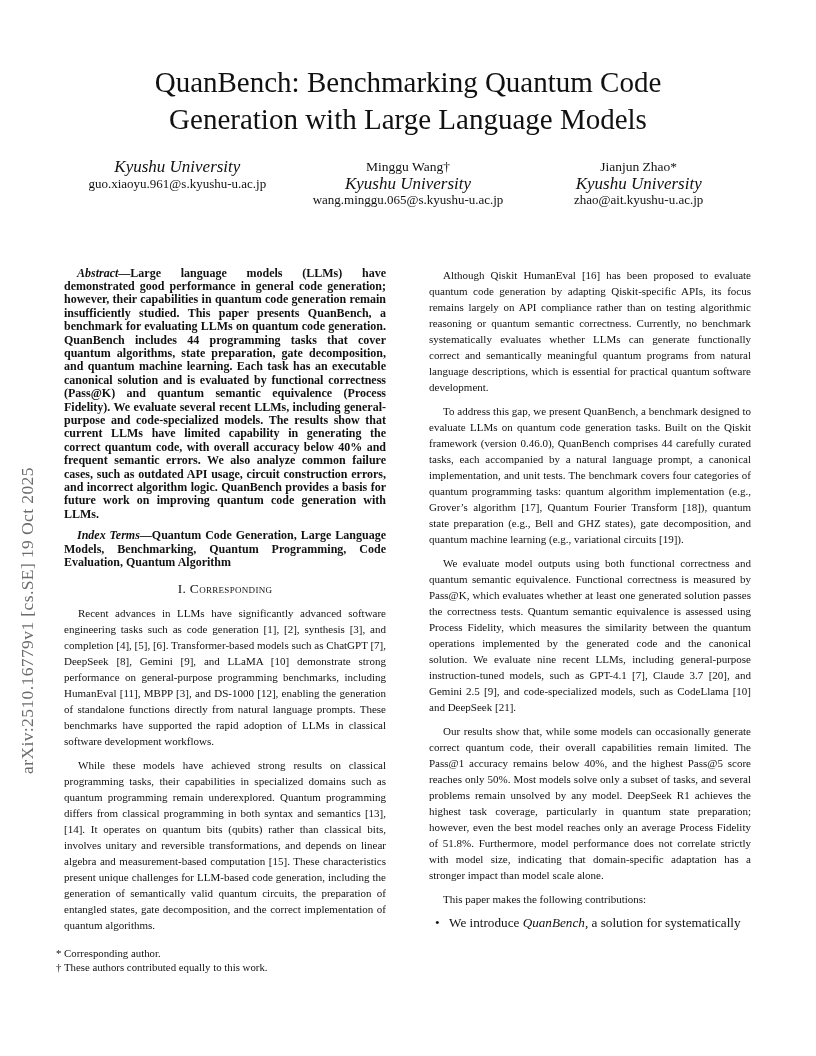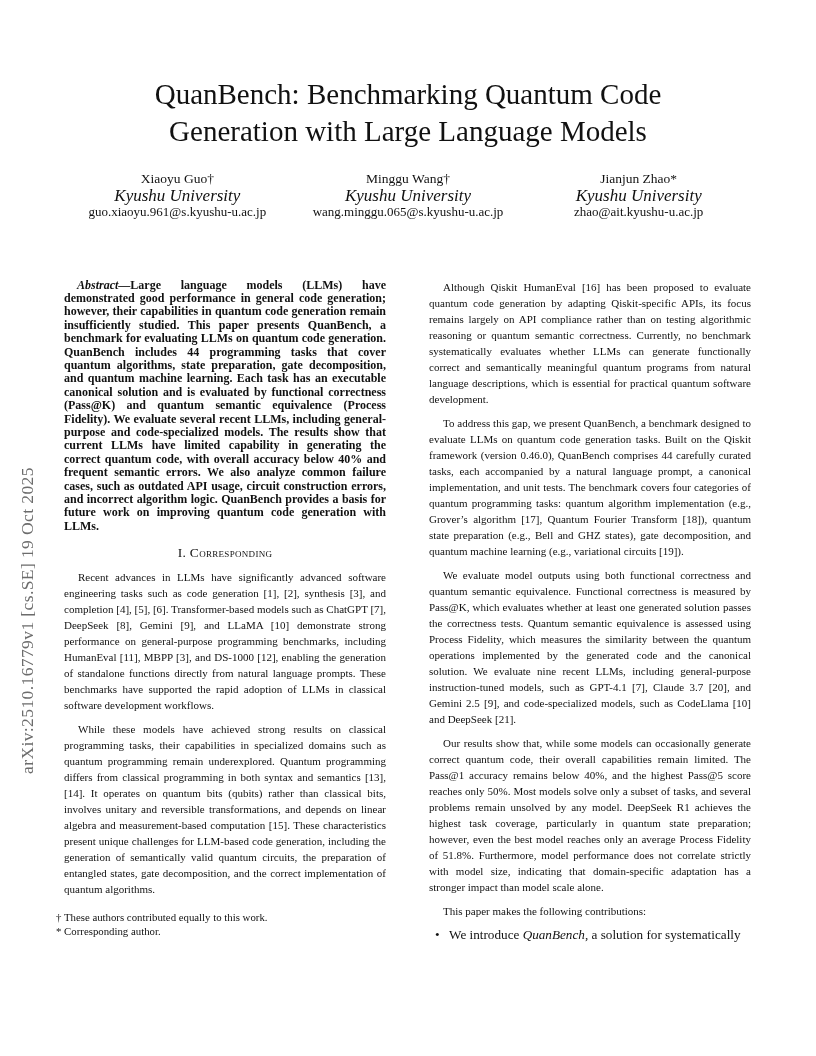--- a/index.html
+++ b/index.html
@@ -12,21 +12,21 @@
 
   
   .arxiv {
     position: absolute; left: 17px; top: 774px;
     transform-origin: 0 0; transform: rotate(-90deg);
     font-size: 17.5px; color: #6c6c6c; white-space: nowrap; letter-spacing: 0.4px;
   }
 
   .title {
     padding-top: 60px; text-align: center;
-    font-size: 29px; line-height: 37px; font-weight: normal; margin: 16px;
+    font-size: 29px; line-height: 37px; font-weight: normal; margin: 4px;
   }
 
   .authors { display: flex; justify-content: space-between; margin: 21px 62px 0 62px; }
   .author { flex: 1; text-align: center; line-height: 16.5px; }
   .author .name  { font-size: 13.5px; }
   .author .affil { font-size: 17px; font-style: italic; }
   .author .email { font-size: 13px; font-family: Liberation Serif, serif; }
 
   .columns { display: flex; gap: 27px; margin: 50px 56px 0 56px; }
   .col { width: 338px; }
@@ -62,21 +62,20 @@
 
   <div class="arxiv">arXiv:2510.16779v1  [cs.SE]  19 Oct 2025</div>
 
   <h1 class="title">
     <span>QuanBench: Benchmarking Quantum Code</span><br>
     <span>Generation with Large Language Models</span>
   </h1>
 
   <div class="authors">
     <div class="author">
-      <div class="name">Xiaoyu Guo†</div>
       <div class="affil">Kyushu University</div>
       <div class="email">guo.xiaoyu.961@s.kyushu-u.ac.jp</div>
     </div>
     <div class="author">
       <div class="name">Minggu Wang†</div>
       <div class="affil">Kyushu University</div>
       <div class="email">wang.minggu.065@s.kyushu-u.ac.jp</div>
     </div>
     <div class="author">
       <div class="name">Jianjun Zhao*</div>
@@ -84,29 +83,32 @@
       <div class="email">zhao@ait.kyushu-u.ac.jp</div>
     </div>
   </div>
 
   <div class="columns">
 
     <section class="col">
       <p class="abstract">
         <span class="lead">Abstract</span><span>—Large language models (LLMs) have demonstrated good performance in general code generation; however, their capabilities in quantum code generation remain insufficiently studied. This paper presents QuanBench, a benchmark for evaluating LLMs on quantum code generation. QuanBench includes 44 programming tasks that cover quantum algorithms, state preparation, gate decomposition, and quantum machine learning. Each task has an executable canonical solution and is evaluated by functional correctness (Pass@K) and quantum semantic equivalence (Process Fidelity). We evaluate several recent LLMs, including general-purpose and code-specialized models. The results show that current LLMs have limited capability in generating the correct quantum code, with overall accuracy below 40% and frequent semantic errors. We also analyze common failure cases, such as outdated API usage, circuit construction errors, and incorrect algorithm logic. QuanBench provides a basis for future work on improving quantum code generation with LLMs.</span>
       </p>
+      <p class="abstract index-terms">
+        <span class="lead">Index Terms</span><span>—Quantum Code Generation, Large Language Models, Benchmarking, Quantum Programming, Code Evaluation, Quantum Algorithm</span>
+      </p>
 
       <h2 class="section-heading">I. Corresponding</h2>
 
       <p class="body-par">Recent advances in LLMs have significantly advanced software engineering tasks such as code generation [1], [2], synthesis [3], and completion [4], [5], [6]. Transformer-based models such as ChatGPT [7], DeepSeek [8], Gemini [9], and LLaMA [10] demonstrate strong performance on general-purpose programming benchmarks, including HumanEval [11], MBPP [3], and DS-1000 [12], enabling the generation of standalone functions directly from natural language prompts. These benchmarks have supported the rapid adoption of LLMs in classical software development workflows.</p>
       <p class="body-par">While these models have achieved strong results on classical programming tasks, their capabilities in specialized domains such as quantum programming remain underexplored. Quantum programming differs from classical programming in both syntax and semantics [13], [14]. It operates on quantum bits (qubits) rather than classical bits, involves unitary and reversible transformations, and depends on linear algebra and measurement-based computation [15]. These characteristics present unique challenges for LLM-based code generation, including the generation of semantically valid quantum circuits, the preparation of entangled states, gate decomposition, and the correct implementation of quantum algorithms.</p>
 
       <div class="footnotes">
+        <div>* Corresponding author.</div>
         <div>† These authors contributed equally to this work.</div>
-        <div>* Corresponding author.</div>
       </div>
     </section>
 
     <section class="col">
       <p class="body-par">Although Qiskit HumanEval [16] has been proposed to evaluate quantum code generation by adapting Qiskit-specific APIs, its focus remains largely on API compliance rather than on testing algorithmic reasoning or quantum semantic correctness. Currently, no benchmark systematically evaluates whether LLMs can generate functionally correct and semantically meaningful quantum programs from natural language descriptions, which is essential for practical quantum software development.</p>
       <p class="body-par">To address this gap, we present QuanBench, a benchmark designed to evaluate LLMs on quantum code generation tasks. Built on the Qiskit framework (version 0.46.0), QuanBench comprises 44 carefully curated tasks, each accompanied by a natural language prompt, a canonical implementation, and unit tests. The benchmark covers four categories of quantum programming tasks: quantum algorithm implementation (e.g., Grover’s algorithm [17], Quantum Fourier Transform [18]), quantum state preparation (e.g., Bell and GHZ states), gate decomposition, and quantum machine learning (e.g., variational circuits [19]).</p>
       <p class="body-par">We evaluate model outputs using both functional correctness and quantum semantic equivalence. Functional correctness is measured by Pass@K, which evaluates whether at least one generated solution passes the correctness tests. Quantum semantic equivalence is assessed using Process Fidelity, which measures the similarity between the quantum operations implemented by the generated code and the canonical solution. We evaluate nine recent LLMs, including general-purpose instruction-tuned models, such as GPT-4.1 [7], Claude 3.7 [20], and Gemini 2.5 [9], and code-specialized models, such as CodeLlama [10] and DeepSeek [21].</p>
       <p class="body-par">Our results show that, while some models can occasionally generate correct quantum code, their overall capabilities remain limited. The Pass@1 accuracy remains below 40%, and the highest Pass@5 score reaches only 50%. Most models solve only a subset of tasks, and several problems remain unsolved by any model. DeepSeek R1 achieves the highest task coverage, particularly in quantum state preparation; however, even the best model reaches only an average Process Fidelity of 51.8%. Furthermore, model performance does not correlate strictly with model size, indicating that domain-specific adaptation has a stronger impact than model scale alone.</p>
       <p class="body-par">This paper makes the following contributions:</p>
       <div class="bullet-item">

